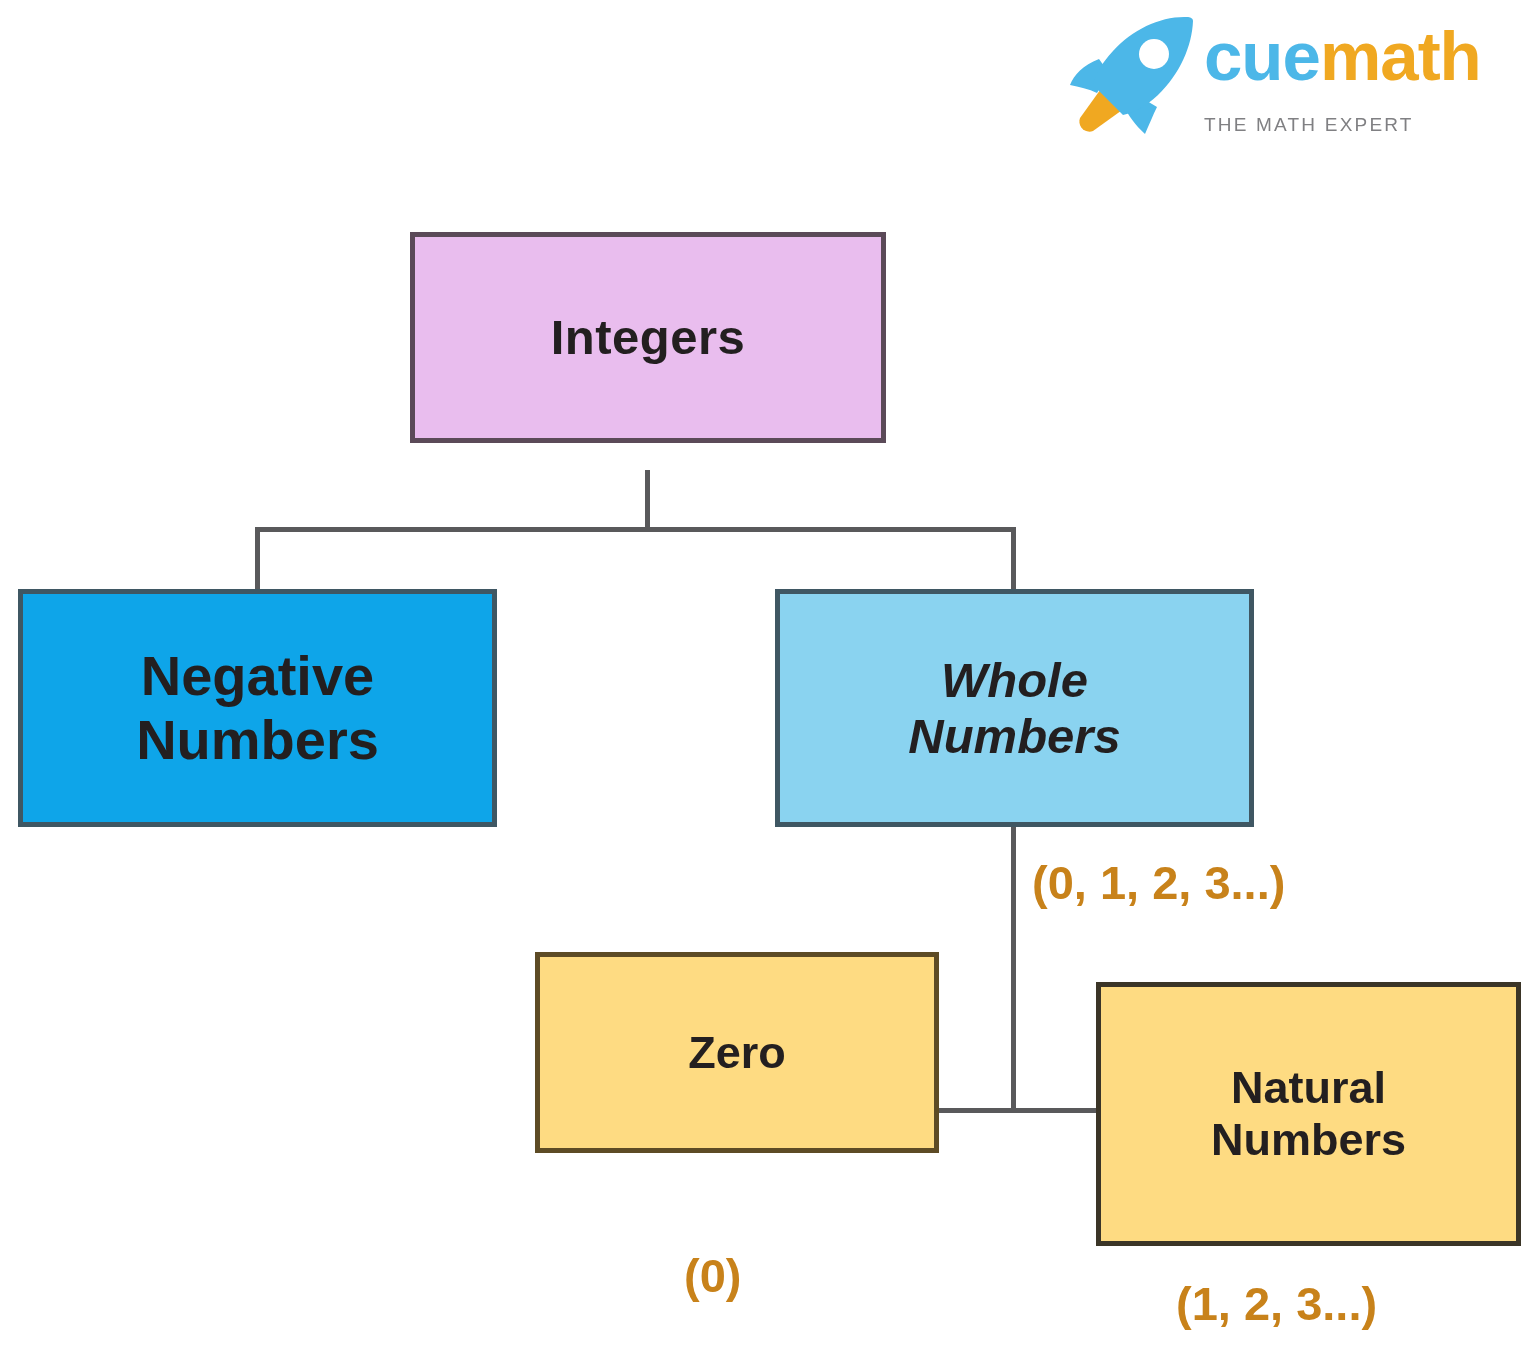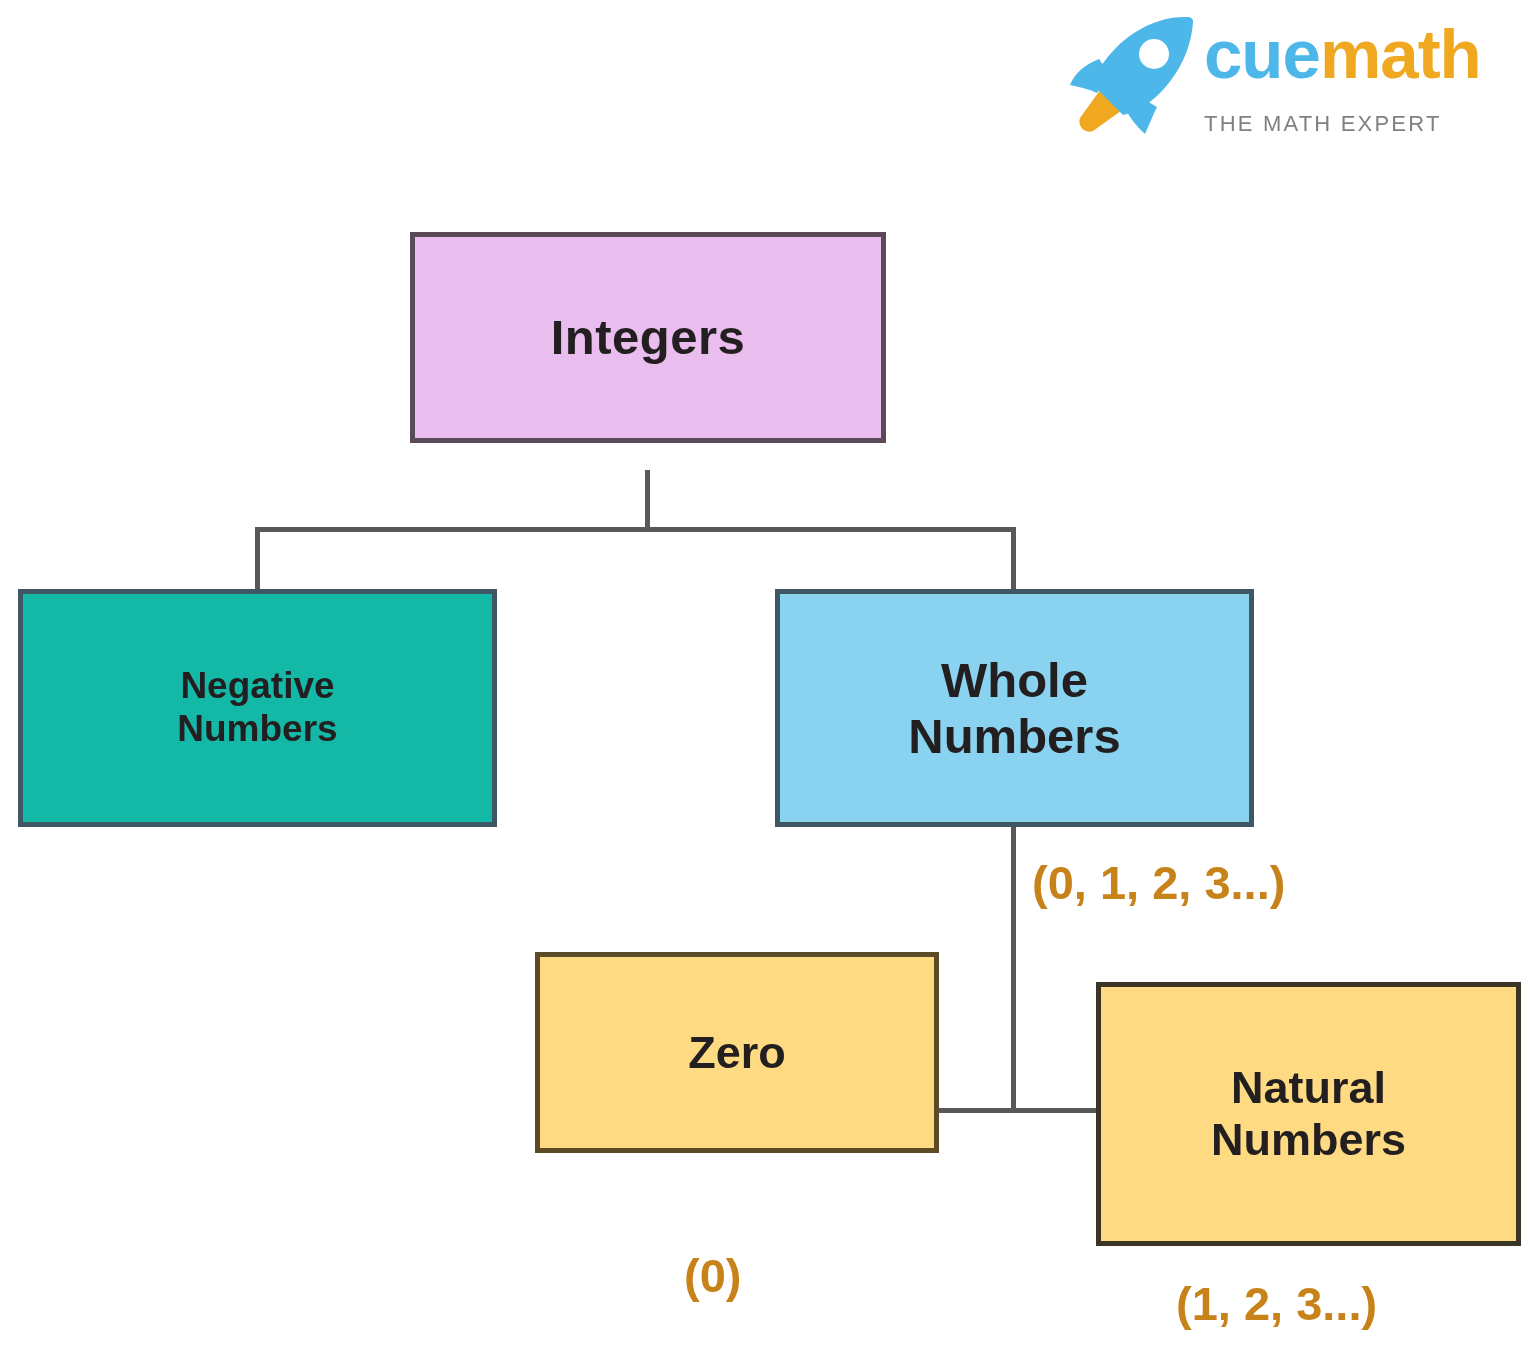--- a/index.html
+++ b/index.html
@@ -44,21 +44,21 @@
   #wordmark {
     font-size: 69px;
     font-weight: 700;
     letter-spacing: -1px;
     white-space: nowrap;
   }
   .wm-cue { color: #4cb7e8; }
   .wm-math { color: #f0a821; }
   #tagline {
     margin-top: 24px;
-    font-size: 22px;
+    font-size: 19px;
     letter-spacing: 2.2px;
     color: #808083;
     font-weight: 400;
     white-space: nowrap;
   }
 
   
   .node {
     position: absolute;
     box-sizing: border-box;
@@ -77,30 +77,31 @@
     left: 410px; top: 232px;
     width: 476px; height: 211px;
     background: #e9bdee;
     border: 5px solid #5b4a58;
     font-size: 49px;
     letter-spacing: 0.5px;
   }
   #node-negative {
     left: 18px; top: 589px;
     width: 479px; height: 238px;
-    background: #14b8a6;
+    background: #0ea5e9;
     border: 5px solid #3f5763;
-    font-size: 37px;
+    font-size: 56px;
   }
   #node-whole {
     left: 775px; top: 589px;
     width: 479px; height: 238px;
     background: #8ad3f0;
     border: 5px solid #3f5763;
     font-size: 49px;
+    font-style: italic;
   }
   #node-zero {
     left: 535px; top: 952px;
     width: 404px; height: 201px;
     background: #fedb82;
     border: 5px solid #5d4b25;
     font-size: 45px;
   }
   #node-natural {
     left: 1096px; top: 982px;

